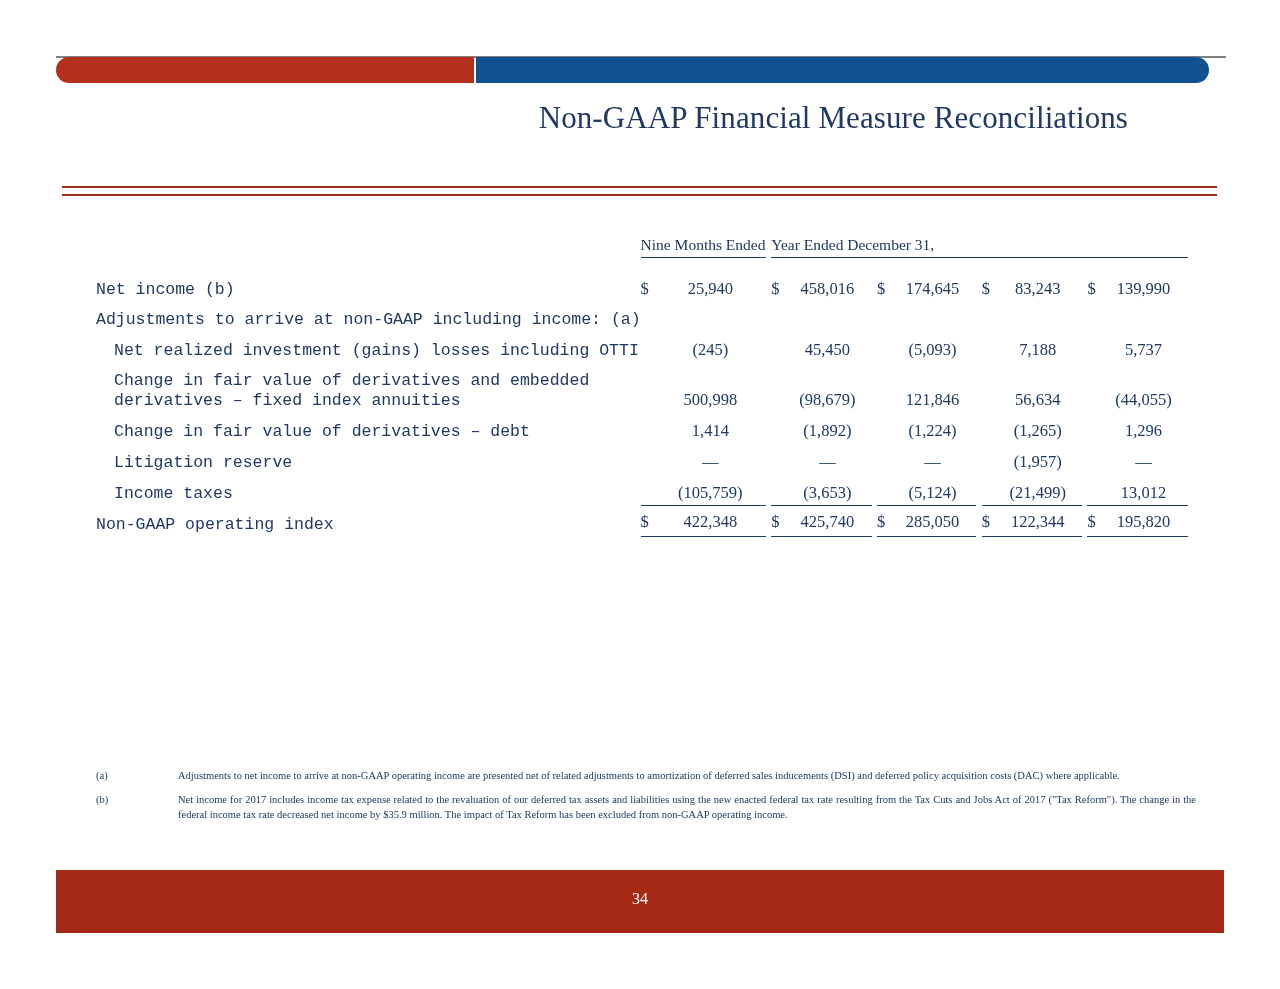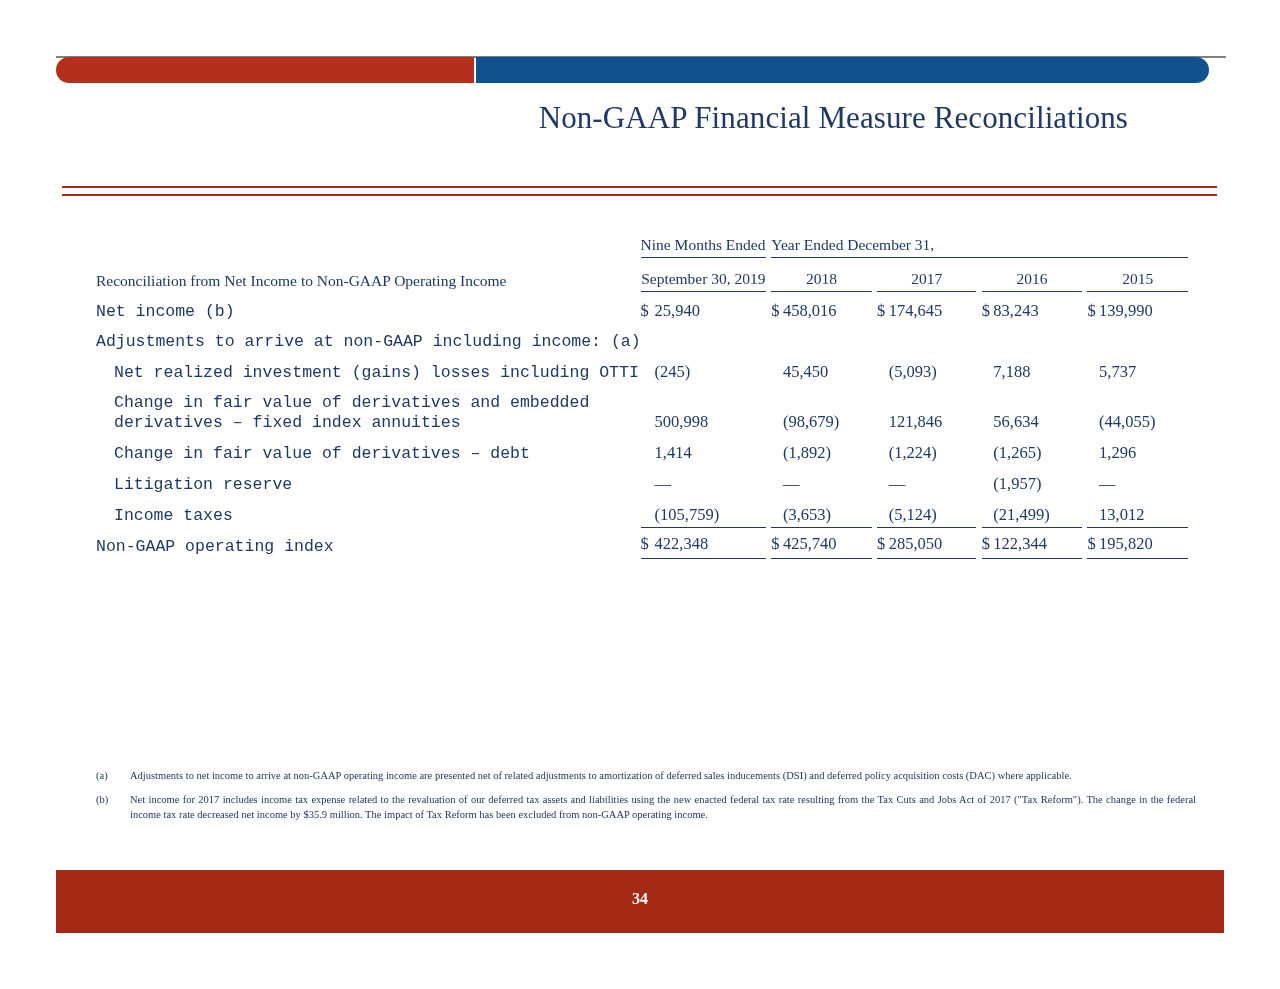--- a/index.html
+++ b/index.html
@@ -143,21 +143,21 @@
   .indent1 { padding-left: 18px !important; }
 
   .cur {
     font-size: 16.5px;
     text-align: left;
     padding-top: 9px !important;
     padding-bottom: 2px !important;
   }
   .num {
     font-size: 16.5px;
-    text-align: left;
+    text-align: center;
     padding-top: 9px !important;
     padding-bottom: 2px !important;
     white-space: nowrap;
   }
   .botbar { border-bottom: 1.6px solid #1f3864; }
 
   .total .cur, .total .num {
     padding-top: 6px !important;
     padding-bottom: 4px !important;
   }
@@ -176,40 +176,41 @@
     display: flex;
     margin-bottom: 9px;
   }
   .fn-mark {
     width: 34px;
     flex: 0 0 34px;
   }
   .fn-text {
     flex: 1 1 auto;
     text-align: justify;
+    margin-left: 48px;
   }
 
   
   .footer-bar {
     position: absolute;
     left: 56px;
     top: 870px;
     width: 1168px;
     height: 63px;
     background: #a52a15;
   }
   .footer-num {
     position: absolute;
     left: 56px;
     top: 890px;
     width: 1168px;
     text-align: center;
     color: #ffffff;
     font-size: 16px;
-    font-weight: bold;
+    font-weight: normal;
   }
 </style>
 </head>
 <body>
 
 <div class="slide">
 
   <div class="topline"></div>
   <div class="bar-red"></div>
   <div class="bar-blue"></div>
@@ -244,37 +245,20 @@
         <td></td>
         <td class="grp grp-underline" colspan="2">Nine Months Ended</td>
         <td></td>
         <td class="grp grp-underline" colspan="11">Year Ended December 31,</td>
       </tr>
 
       <tr class="spacer-row">
         <td colspan="15"></td>
       </tr>
 
-      <tr>
-        <td class="lbl-head">Reconciliation from Net Income to Non-GAAP Operating Income</td>
-
-        <td class="yr" colspan="2">September 30, 2019</td>
-        <td></td>
-
-        <td class="yr" colspan="2">2018</td>
-        <td></td>
-
-        <td class="yr" colspan="2">2017</td>
-        <td></td>
-
-        <td class="yr" colspan="2">2016</td>
-        <td></td>
-
-        <td class="yr" colspan="2">2015</td>
-      </tr>
 
       <tr>
         <td class="r-label">Net income (b)</td>
         <td class="cur">$</td>
         <td class="num">25,940</td>
         <td></td>
         <td class="cur">$</td>
         <td class="num">458,016</td>
         <td></td>
         <td class="cur">$</td>

